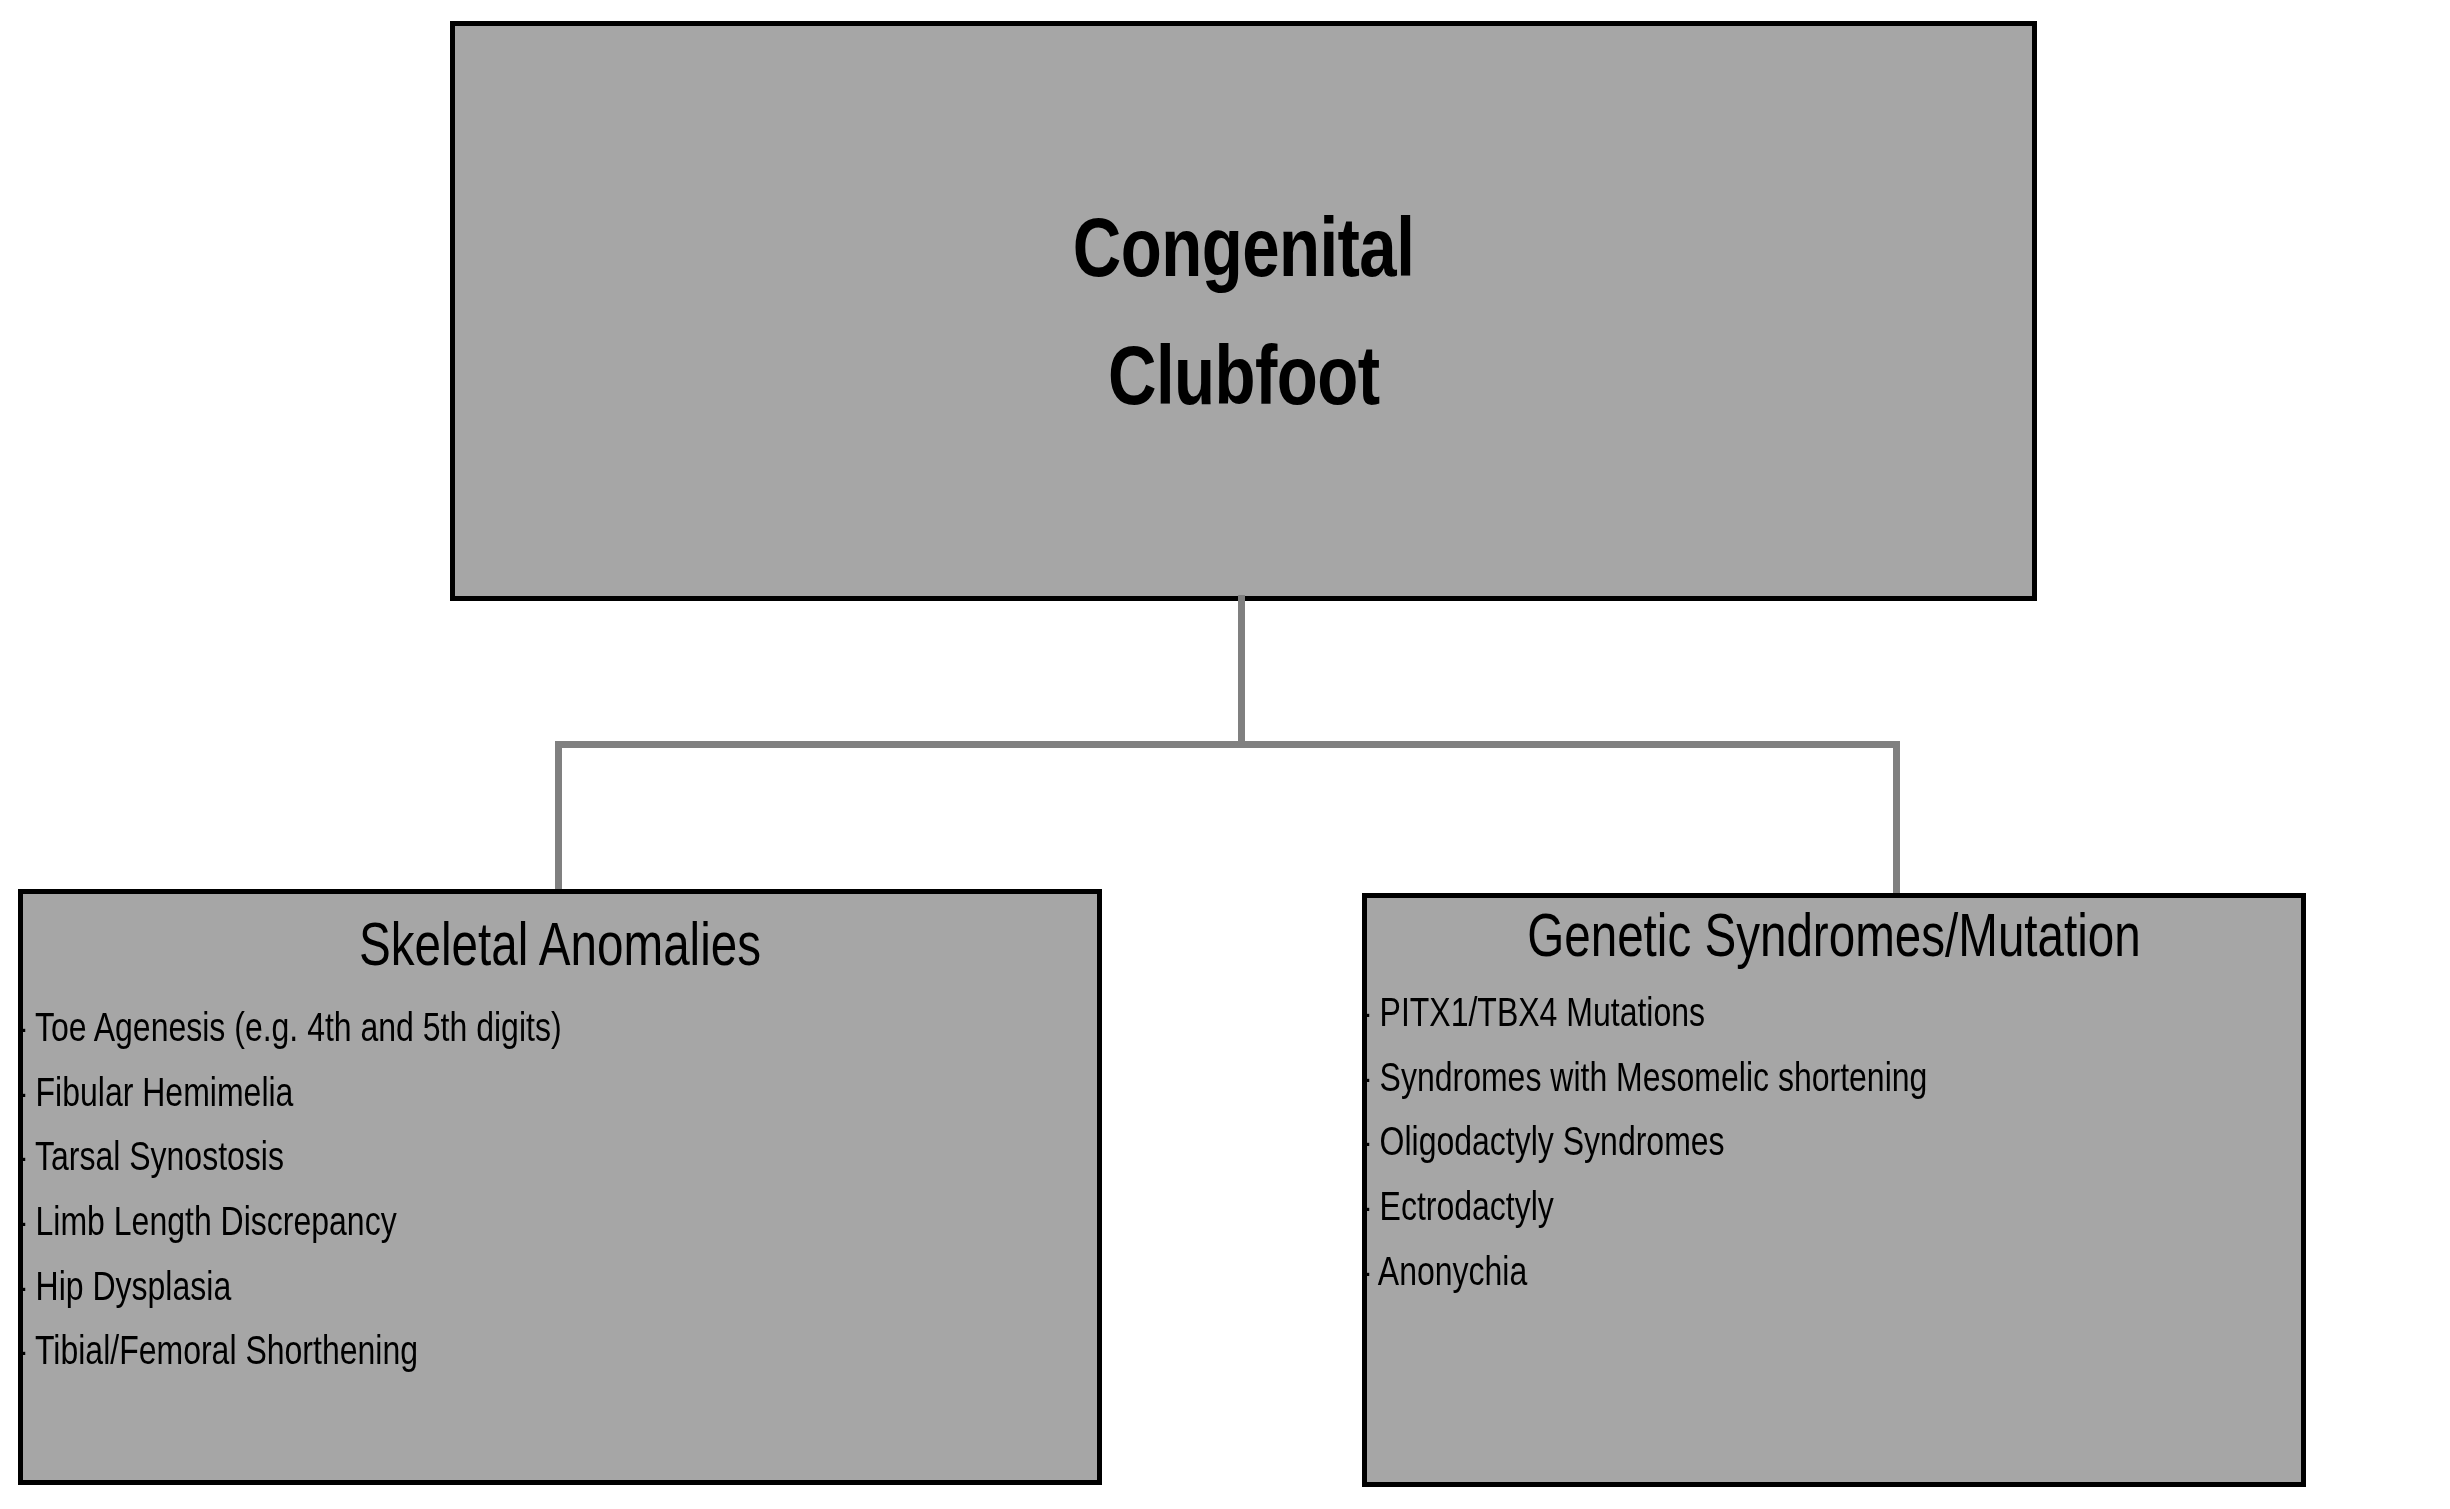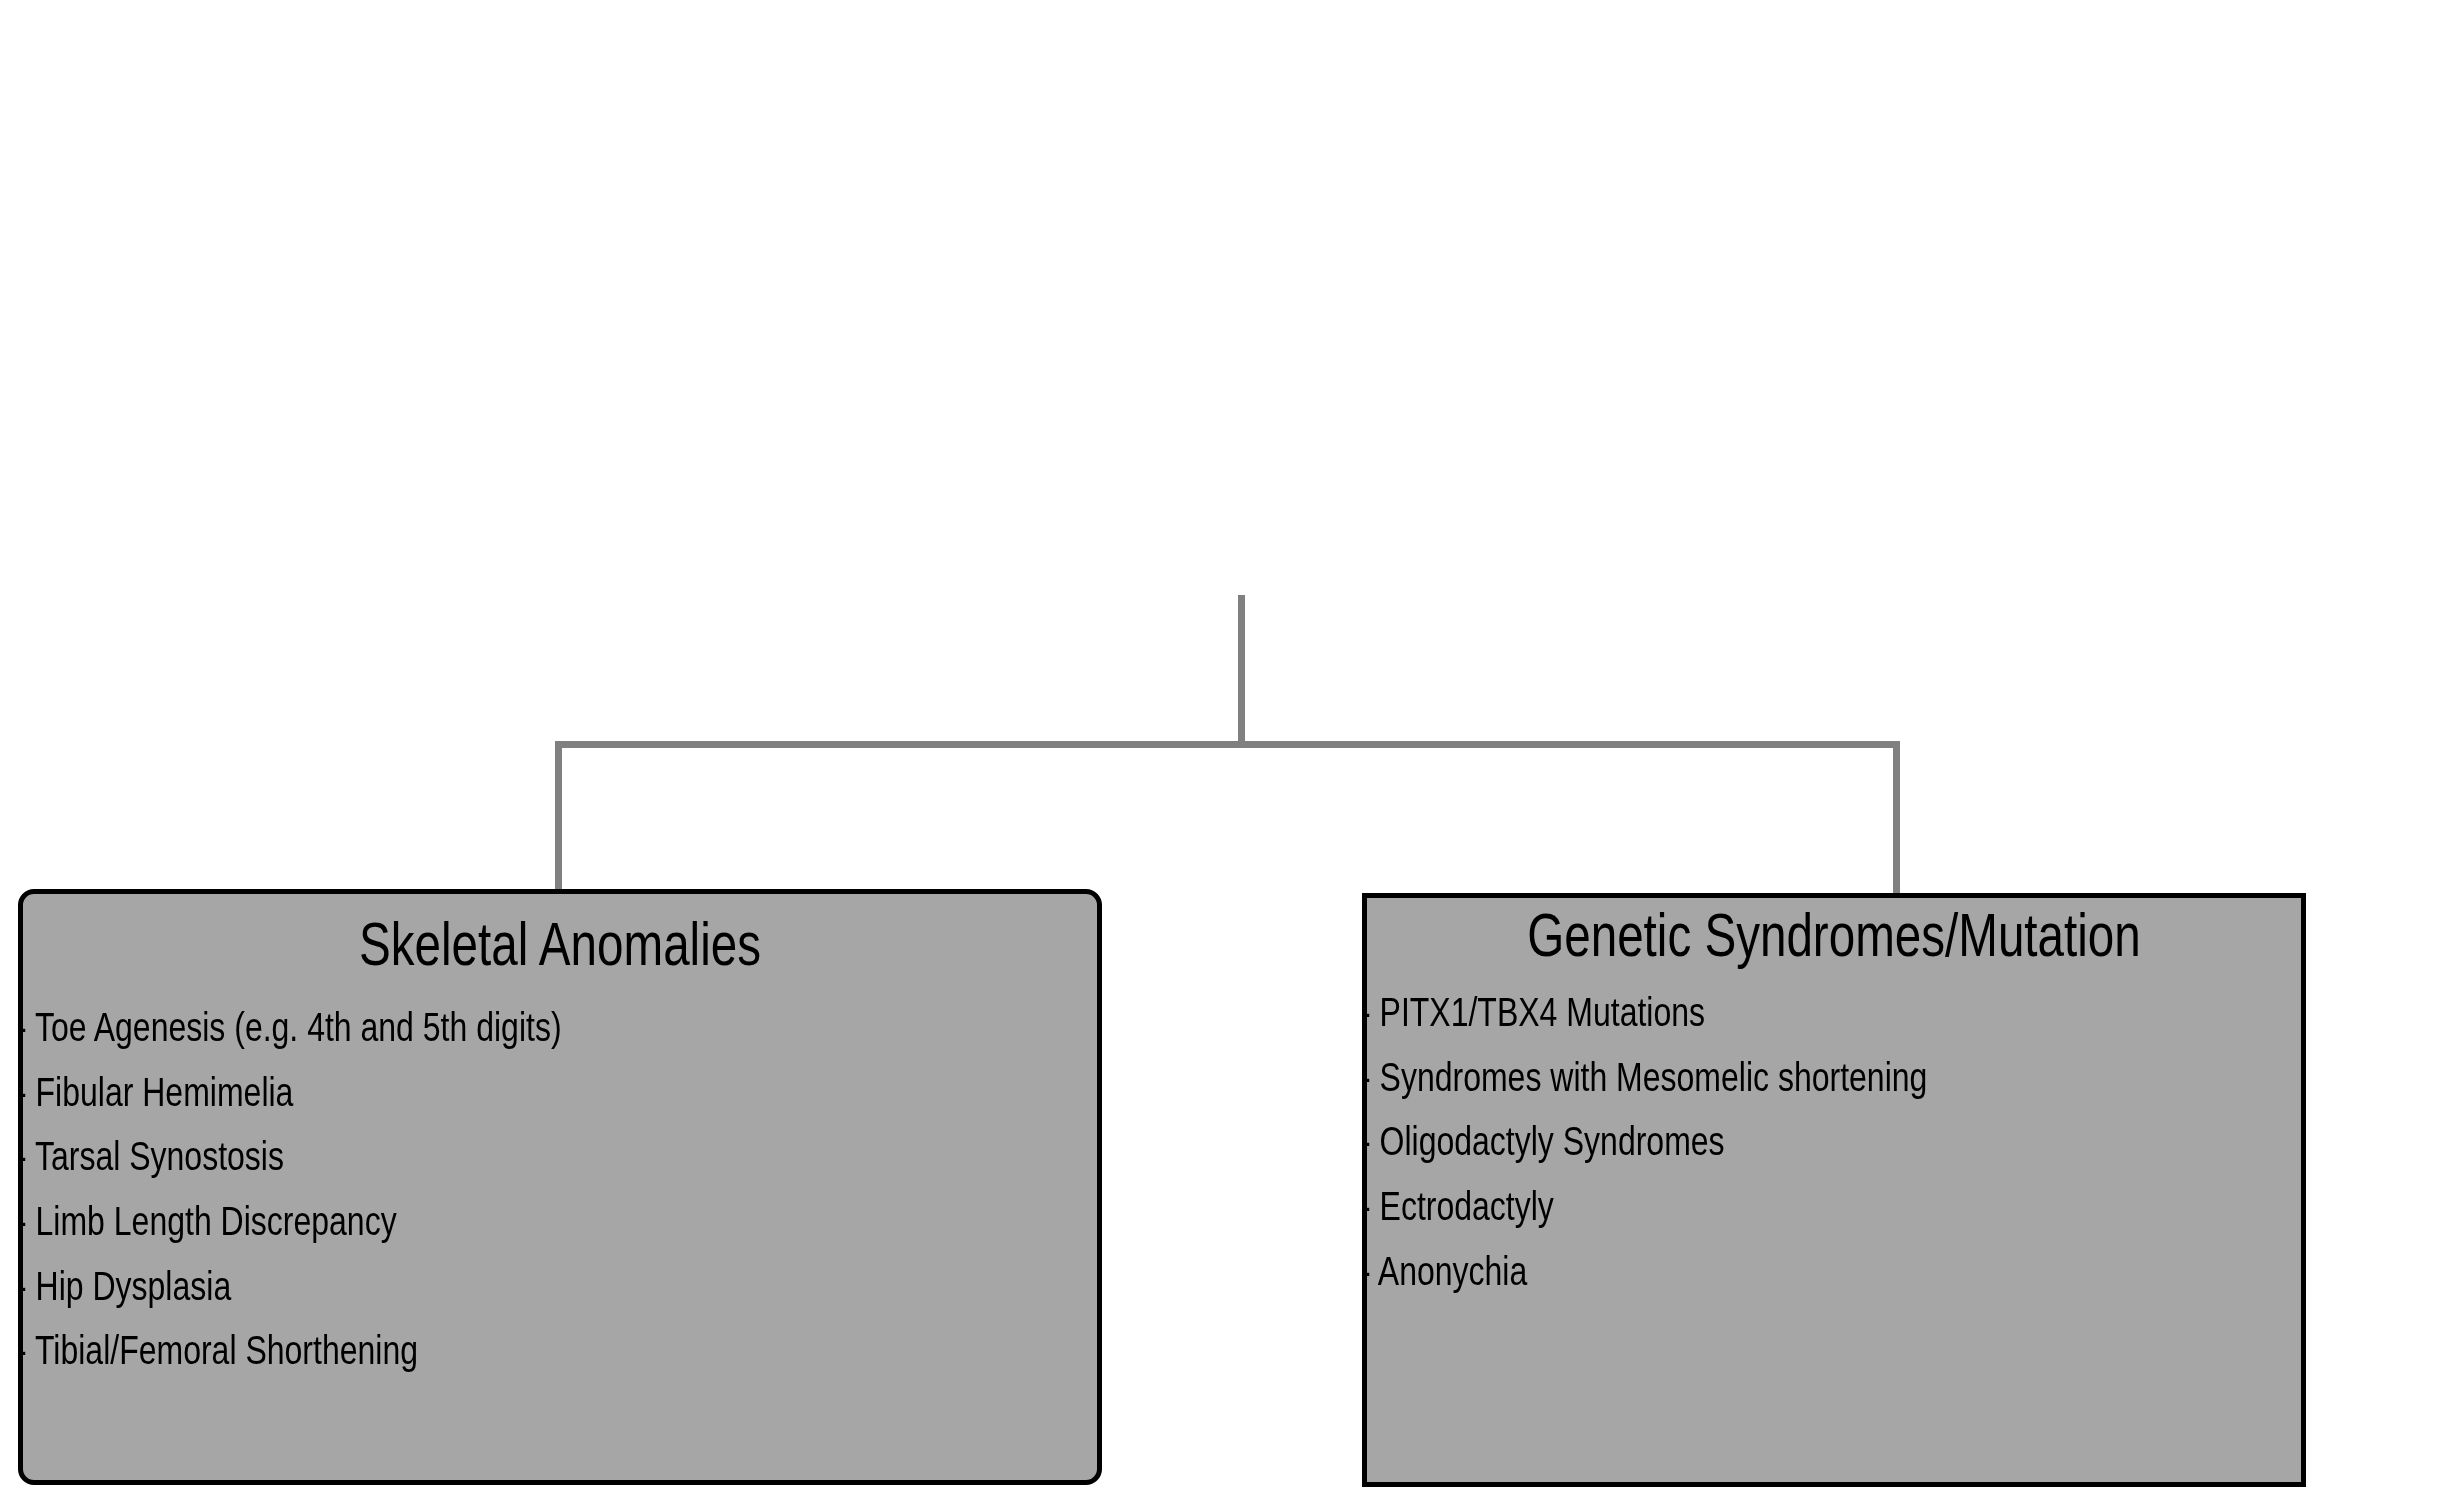--- a/index.html
+++ b/index.html
@@ -52,21 +52,20 @@
     margin: 0;
   }
   #root-title-line-1 { margin-bottom: 44px; }
 
   
   #child-node-skeletal {
     left: 18px;
     top: 889px;
     width: 1084px;
     height: 596px;
-    border-radius: 16px;
   }
   #child-node-genetic {
     left: 1362px;
     top: 893px;
     width: 944px;
     height: 594px;
   }
 
   .child-title {
     font-family: "Liberation Sans Narrow", "Liberation Sans", "DejaVu Sans Condensed", sans-serif;
@@ -145,20 +144,24 @@
     top: 741px;
     width: 7.1px;
     height: 154px;
   }
 </style>
 </head>
 <body>
 
 <div id="canvas">
 
+  <div class="node-box" id="root-node">
+    <div class="root-title-line" id="root-title-line-1">Congenital</div>
+    <div class="root-title-line" id="root-title-line-2">Clubfoot</div>
+  </div>
 
   <div class="connector" id="connector-stem"></div>
   <div class="connector" id="connector-bar"></div>
   <div class="connector" id="connector-drop-left"></div>
   <div class="connector" id="connector-drop-right"></div>
 
   <div class="node-box" id="child-node-skeletal">
     <div class="child-title">Skeletal Anomalies</div>
     <ul class="item-list">
       <li class="item-row">

